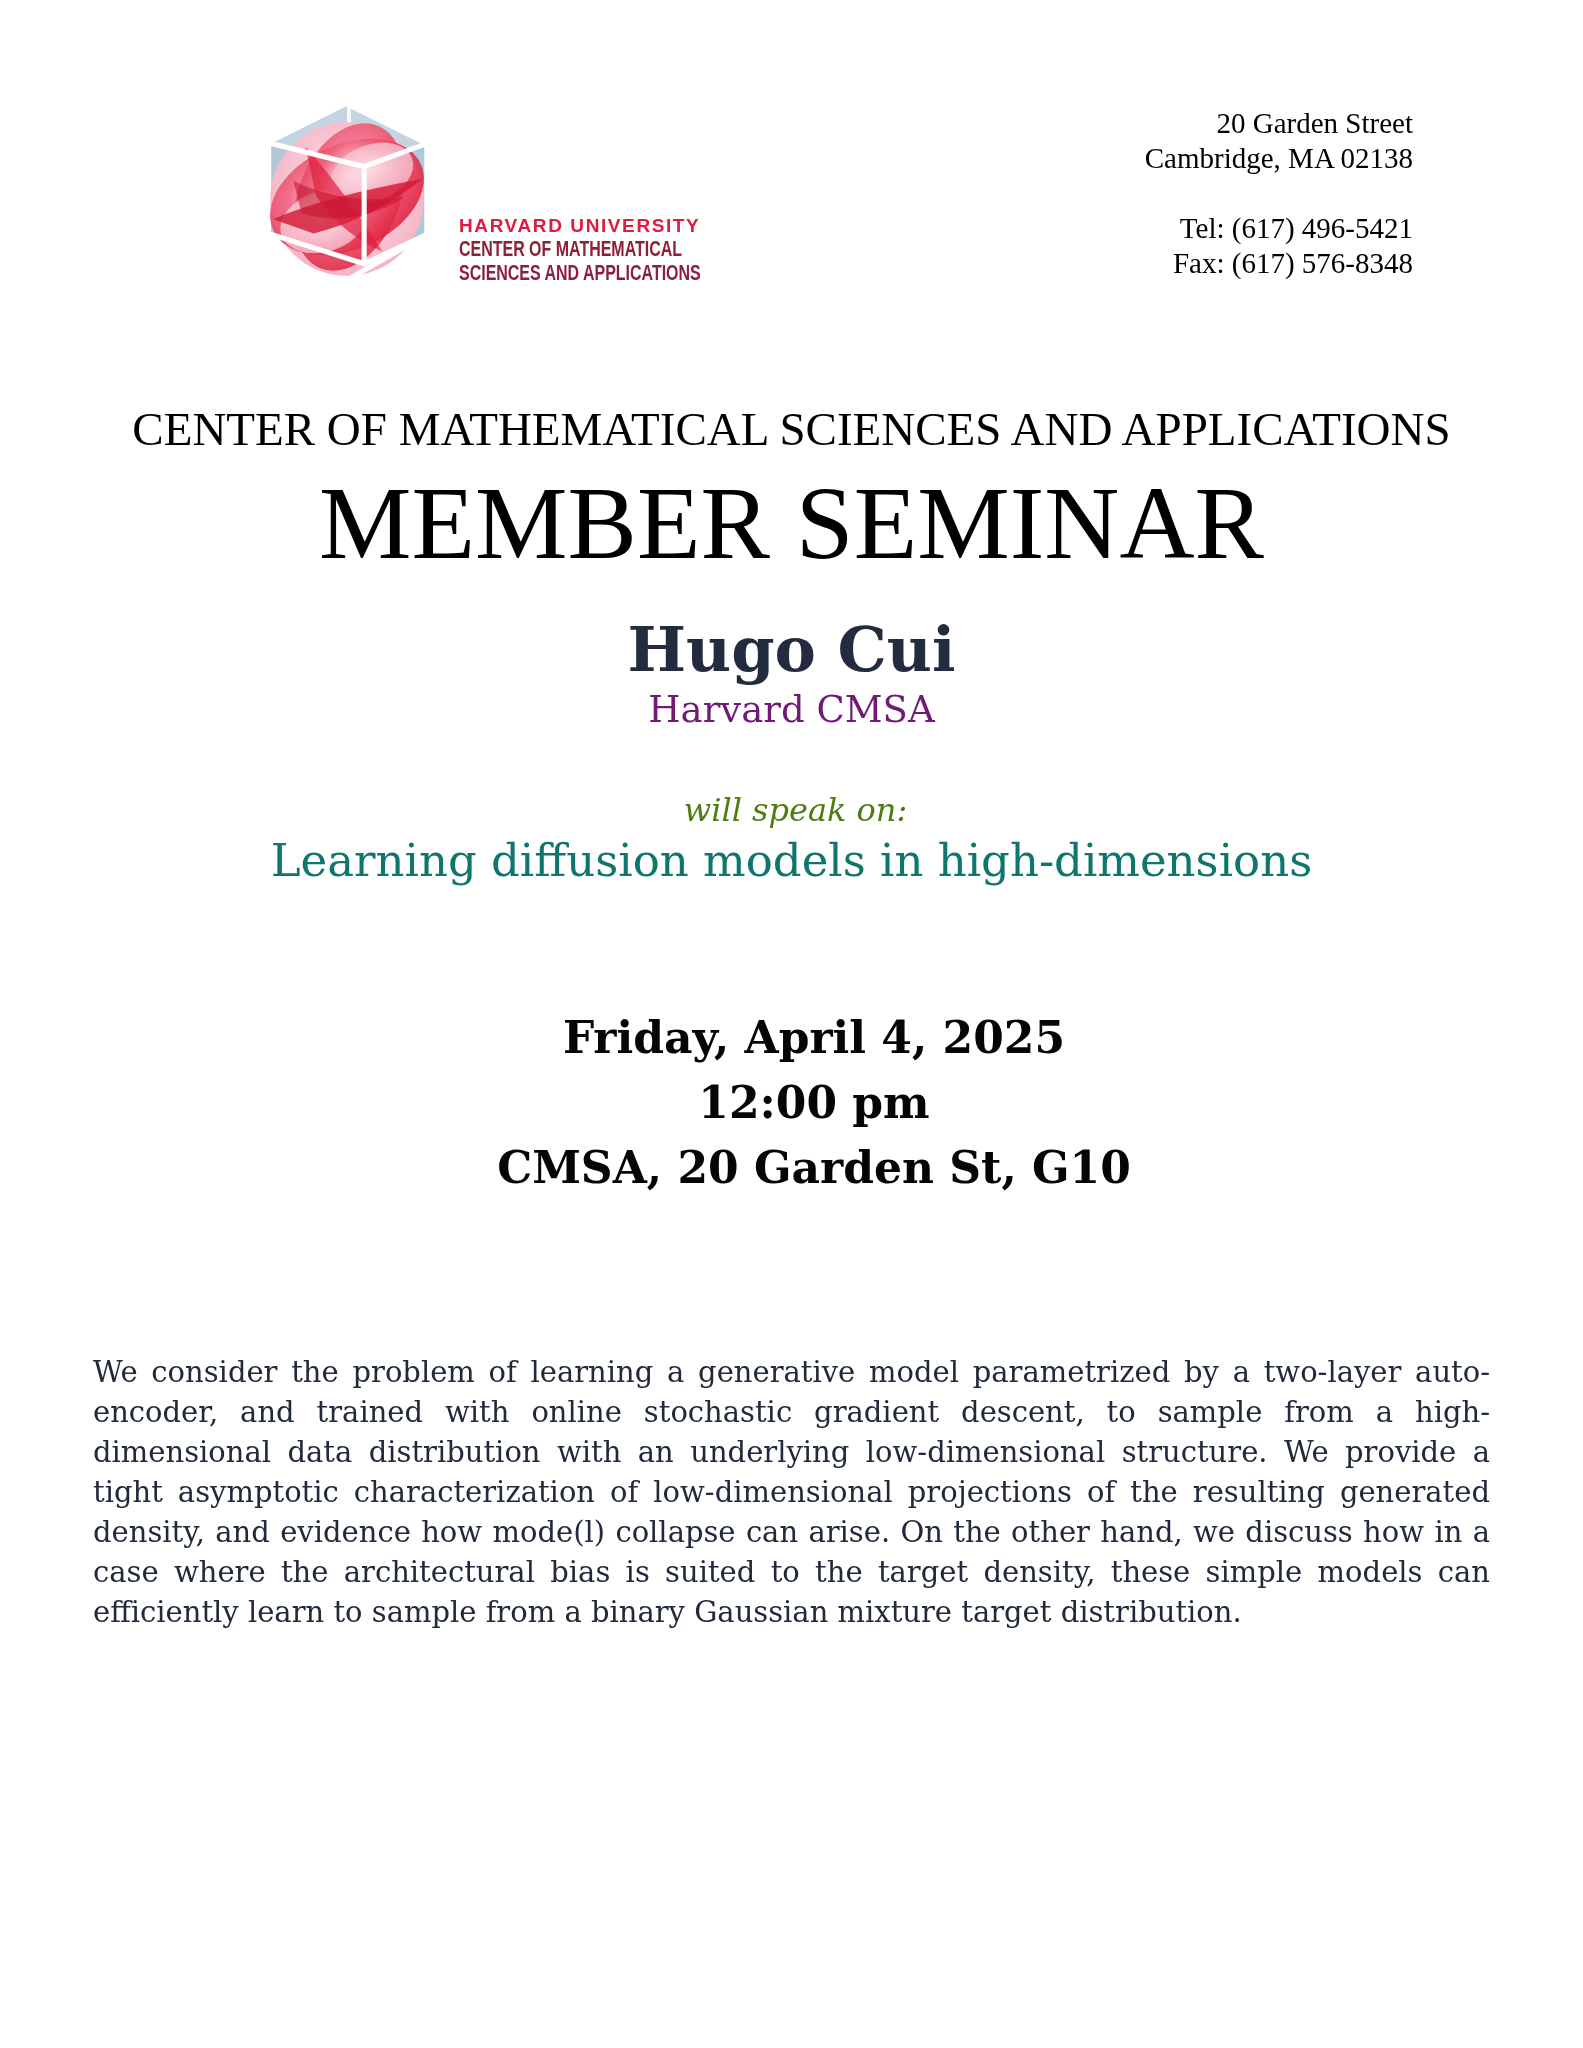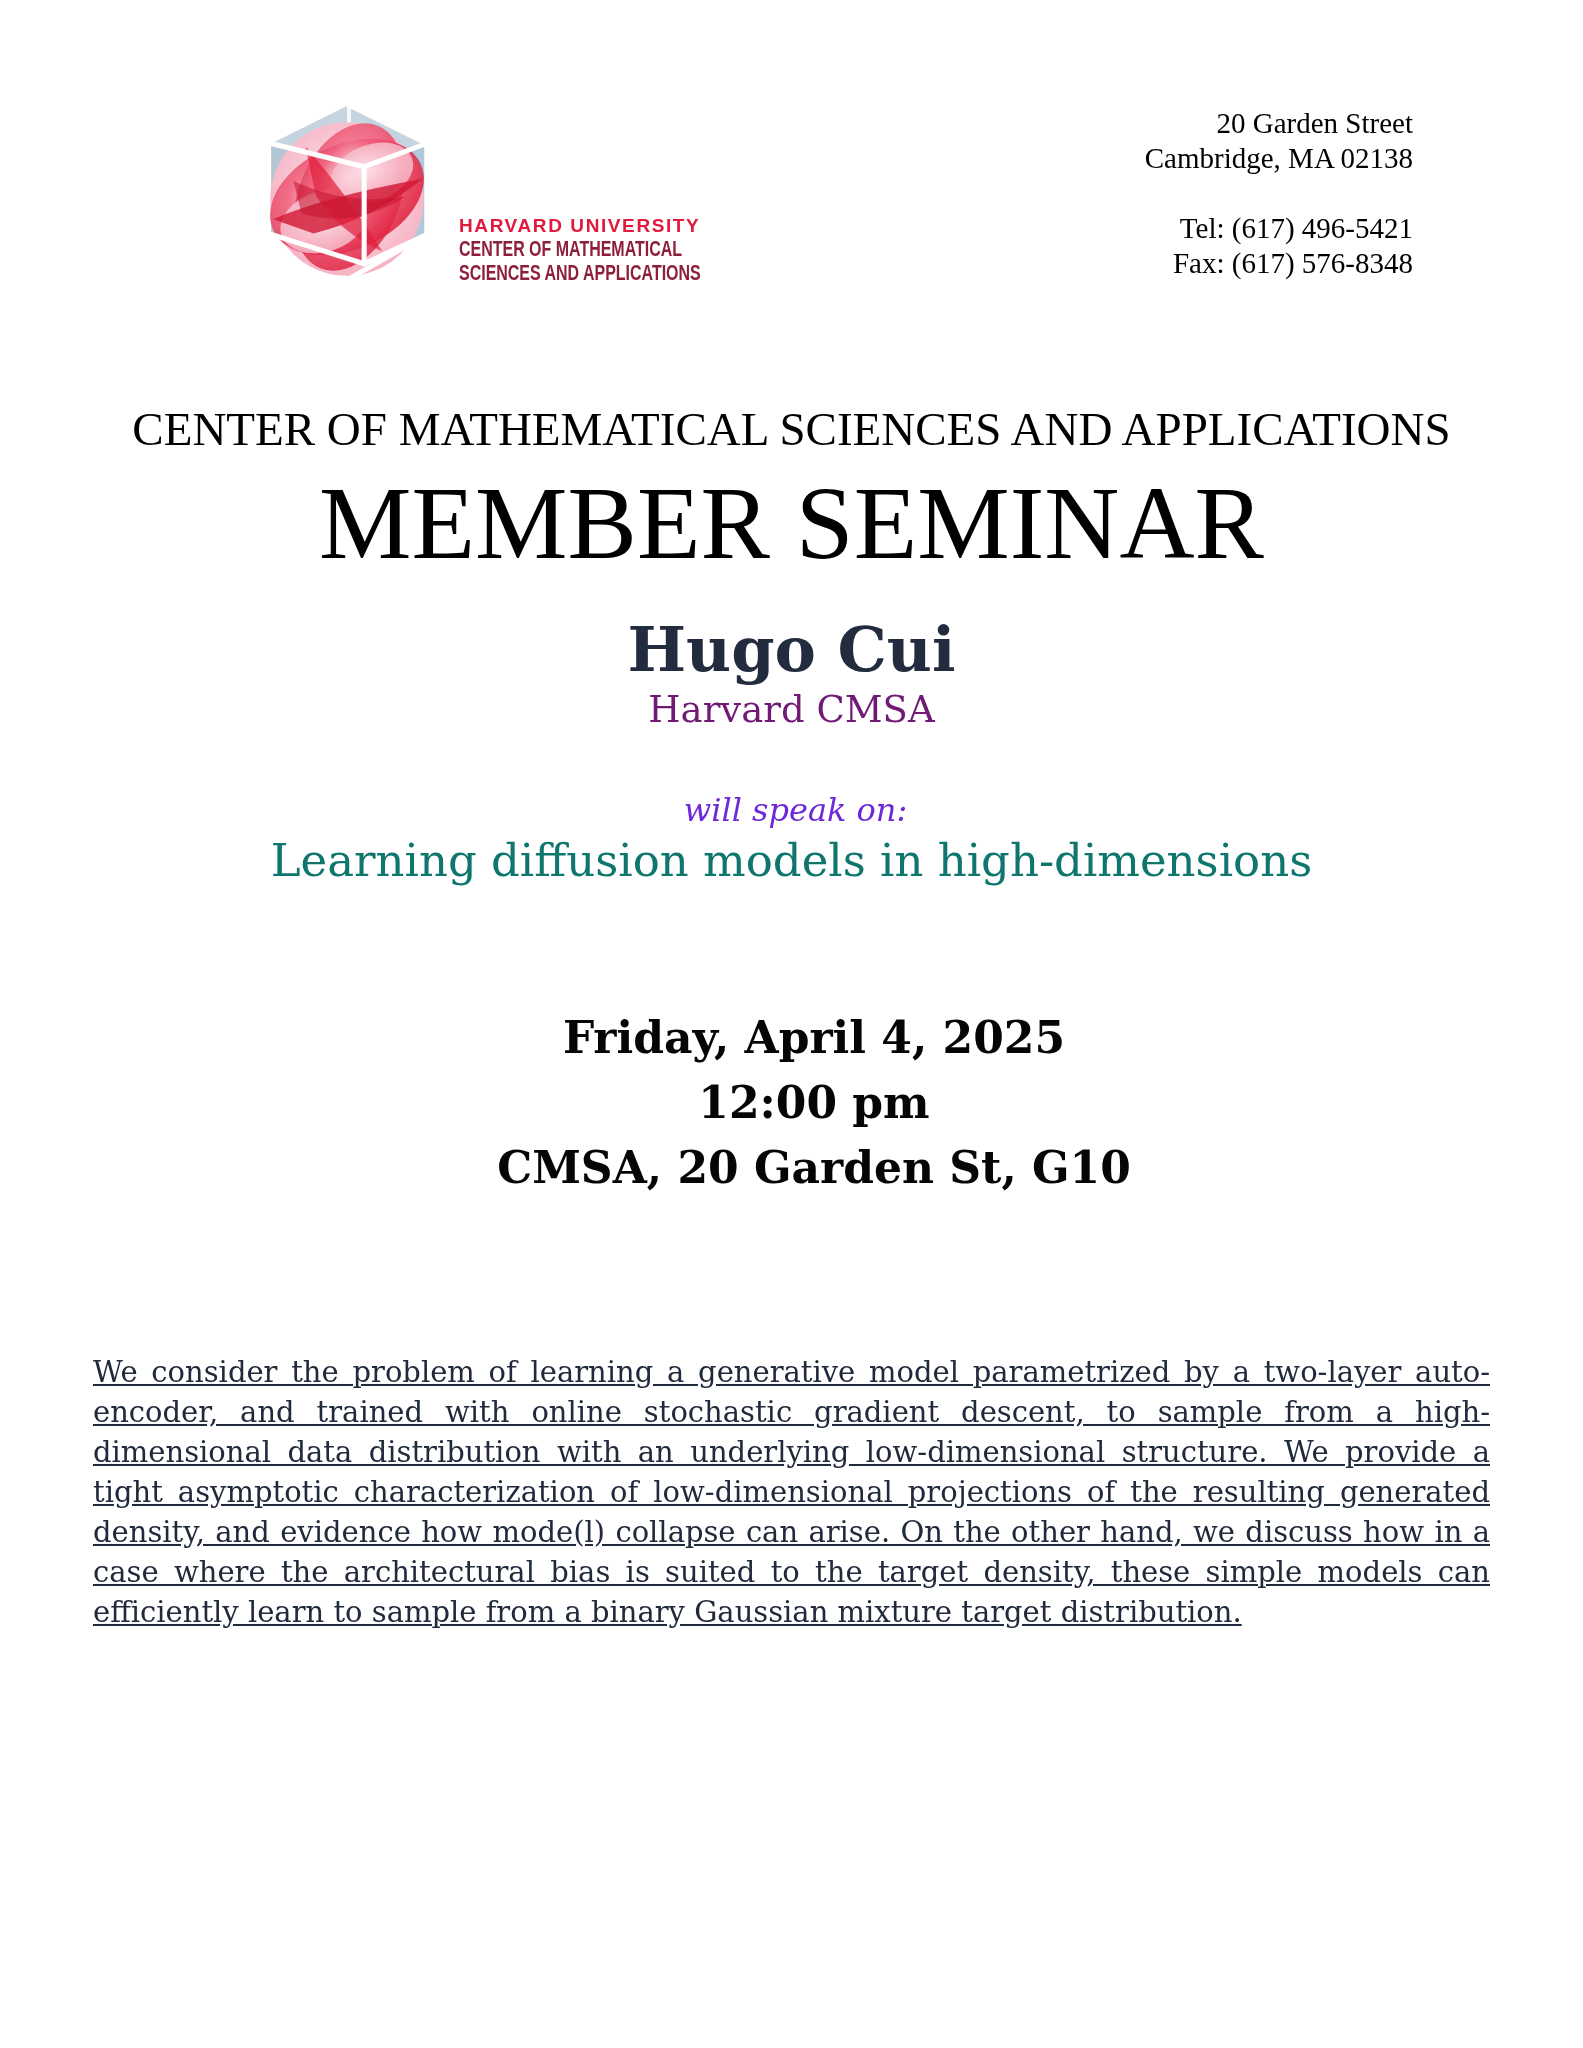--- a/index.html
+++ b/index.html
@@ -88,21 +88,21 @@
   }
 
   
   .lead-in {
     margin-top: 66px;
     text-align: center;
     font-family: "DejaVu Serif", serif;
     font-style: italic;
     font-size: 32px;
     line-height: 1.0;
-    color: #6d28d9;
+    color: #4d7c0f;
     padding-left: 8px;
   }
   .talk-title {
     margin-top: 12px;
     text-align: center;
     font-family: "DejaVu Serif", serif;
     font-size: 45px;
     line-height: 1.0;
     color: #0f766e;
     white-space: nowrap;
@@ -121,21 +121,20 @@
   }
 
   
   .abstract {
     margin: 152px 93px 0 93px;
     font-family: "DejaVu Serif", serif;
     font-size: 29px;
     line-height: 40px;
     text-align: justify;
     color: #212a3c;
-    text-decoration: underline;
   }
 </style>
 </head>
 <body>
 
 <div class="page">
 
   <header class="letterhead">
     <div class="logo">
       <div class="cube-wrap">

